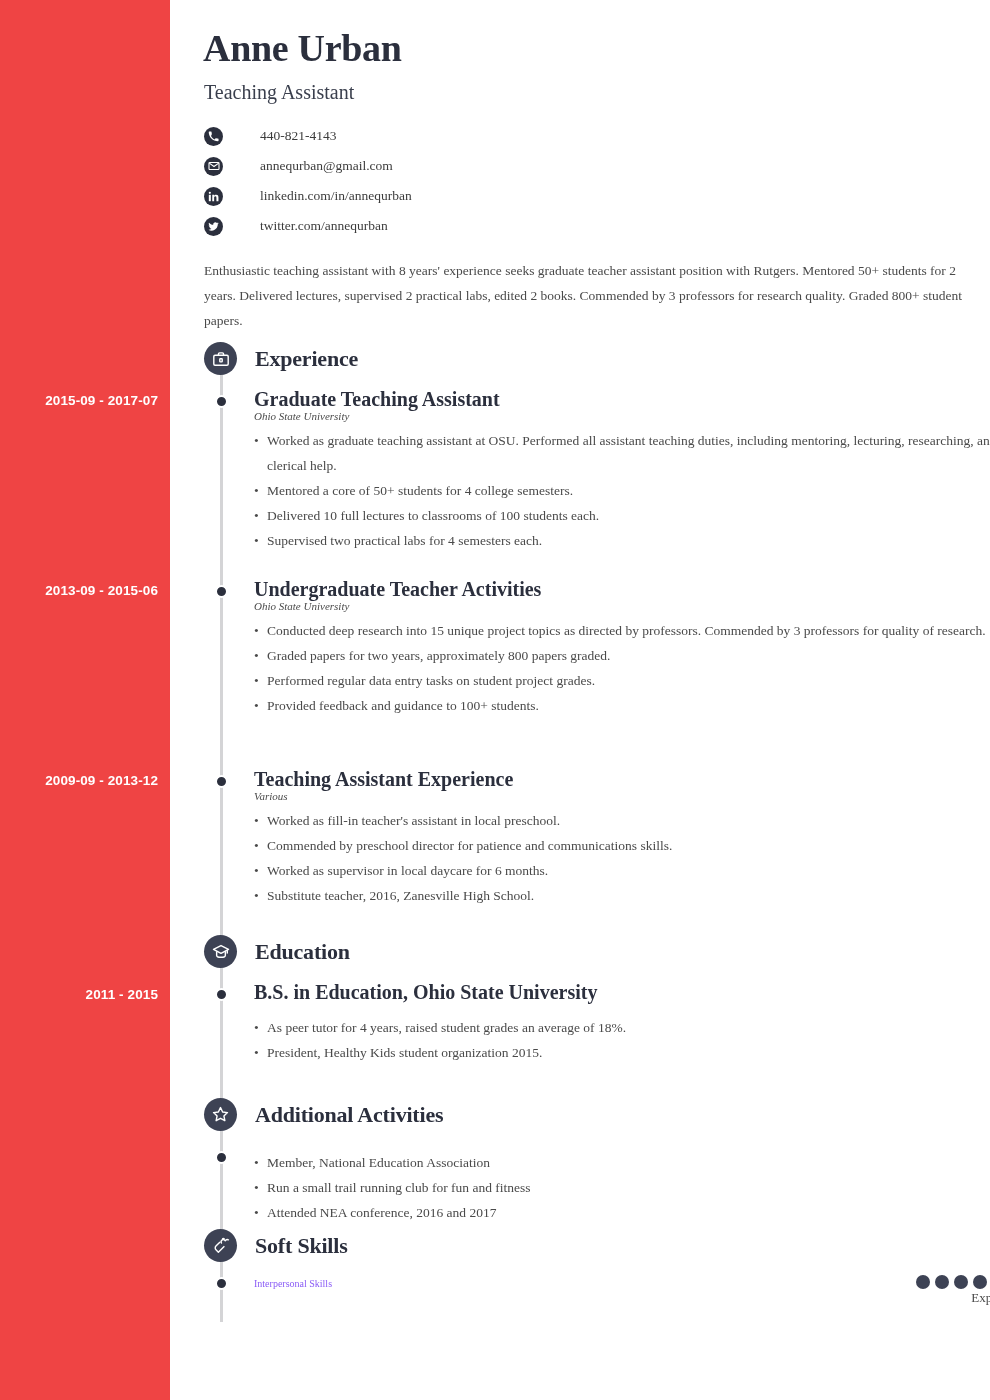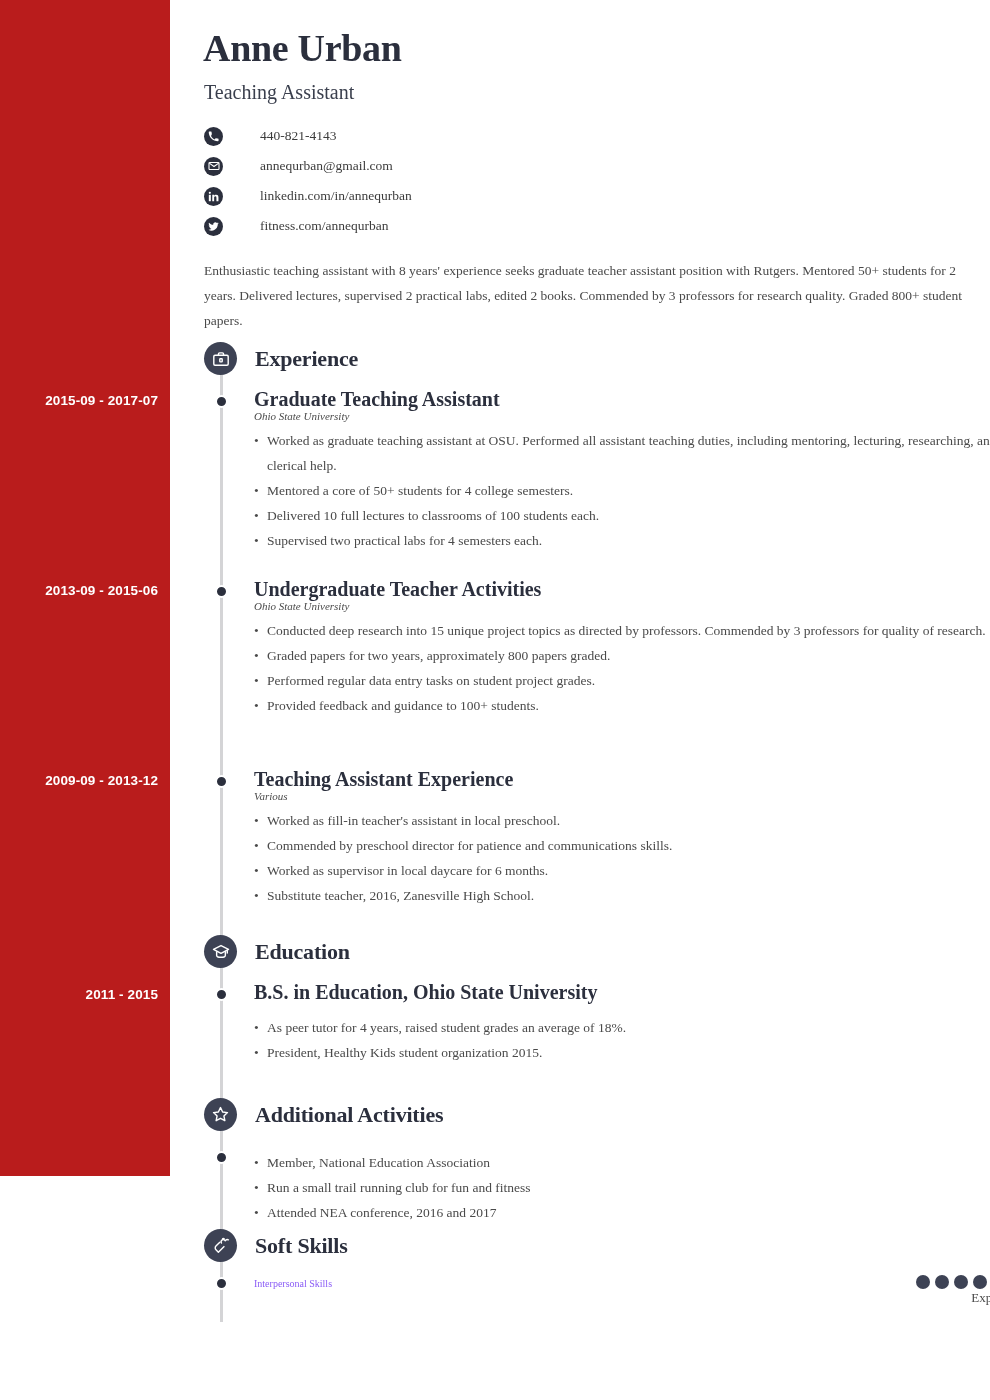--- a/index.html
+++ b/index.html
@@ -6,22 +6,22 @@
   html, body {
     width: 990px; height: 1400px;
     font-family: "Liberation Sans", sans-serif;
     background: #ffffff;
   }
   .page { position: relative; width: 990px; height: 1400px; background: #ffffff; overflow: hidden; }
 
   
   .sidebar {
     position: absolute; left: 0; top: 0;
-    width: 170px; height: 1176px;
-    background: #b91c1c;
+    width: 170px; height: 1400px;
+    background: #ef4444;
   }
   .date-label {
     position: absolute;
     right: 12px;
     width: 158px;
     text-align: right;
     color: #ffffff;
     font-size: 13.5px;
     font-weight: bold;
     letter-spacing: 0.1px;
@@ -184,21 +184,21 @@
             </svg>
         </span>
         <span class="contact-text">linkedin.com/in/annequrban</span>
       </div>
       <div class="contact-row">
         <span class="contact-icon">
           <svg width="11" height="11" viewBox="0 0 24 24" fill="#ffffff">
               <path d="M23 4.9c-.8.4-1.7.7-2.6.8 1-.6 1.7-1.5 2-2.6-.9.5-1.9.9-3 1.1-.8-.9-2-1.5-3.4-1.5-2.6 0-4.6 2.1-4.6 4.6 0 .4 0 .7.1 1C7.7 8.1 4.4 6.3 2.2 3.6c-.4.7-.6 1.5-.6 2.3 0 1.6.8 3 2 3.8-.7 0-1.4-.2-2-.6v.1c0 2.2 1.6 4.1 3.7 4.5-.4.1-.8.2-1.2.2-.3 0-.6 0-.9-.1.6 1.8 2.2 3.1 4.2 3.2-1.6 1.2-3.5 1.9-5.6 1.9H1c2.1 1.3 4.5 2.1 7.1 2.1 8.5 0 13.2-7.1 13.2-13.2v-.6c.9-.7 1.7-1.5 2.3-2.4z"></path>
             </svg>
         </span>
-        <span class="contact-text">fitness.com/annequrban</span>
+        <span class="contact-text">twitter.com/annequrban</span>
       </div>
     </div>
 
     <div class="summary">Enthusiastic teaching assistant with 8 years' experience seeks graduate teacher assistant position with Rutgers. Mentored 50+ students for 2 years. Delivered lectures, supervised 2 practical labs, edited 2 books. Commended by 3 professors for research quality. Graded 800+ student papers.</div>
 
     <div class="section-head" style="top:342px">
       <span class="section-badge">
         <svg width="18" height="18" viewBox="0 0 24 24" fill="none" stroke="#ffffff" stroke-width="1.9">
           <rect x="2.4" y="7" width="19.2" height="13.4" rx="1.6"></rect>
           <path d="M8.6 7V5.2c0-.8.6-1.4 1.4-1.4h4c.8 0 1.4.6 1.4 1.4V7"></path>

